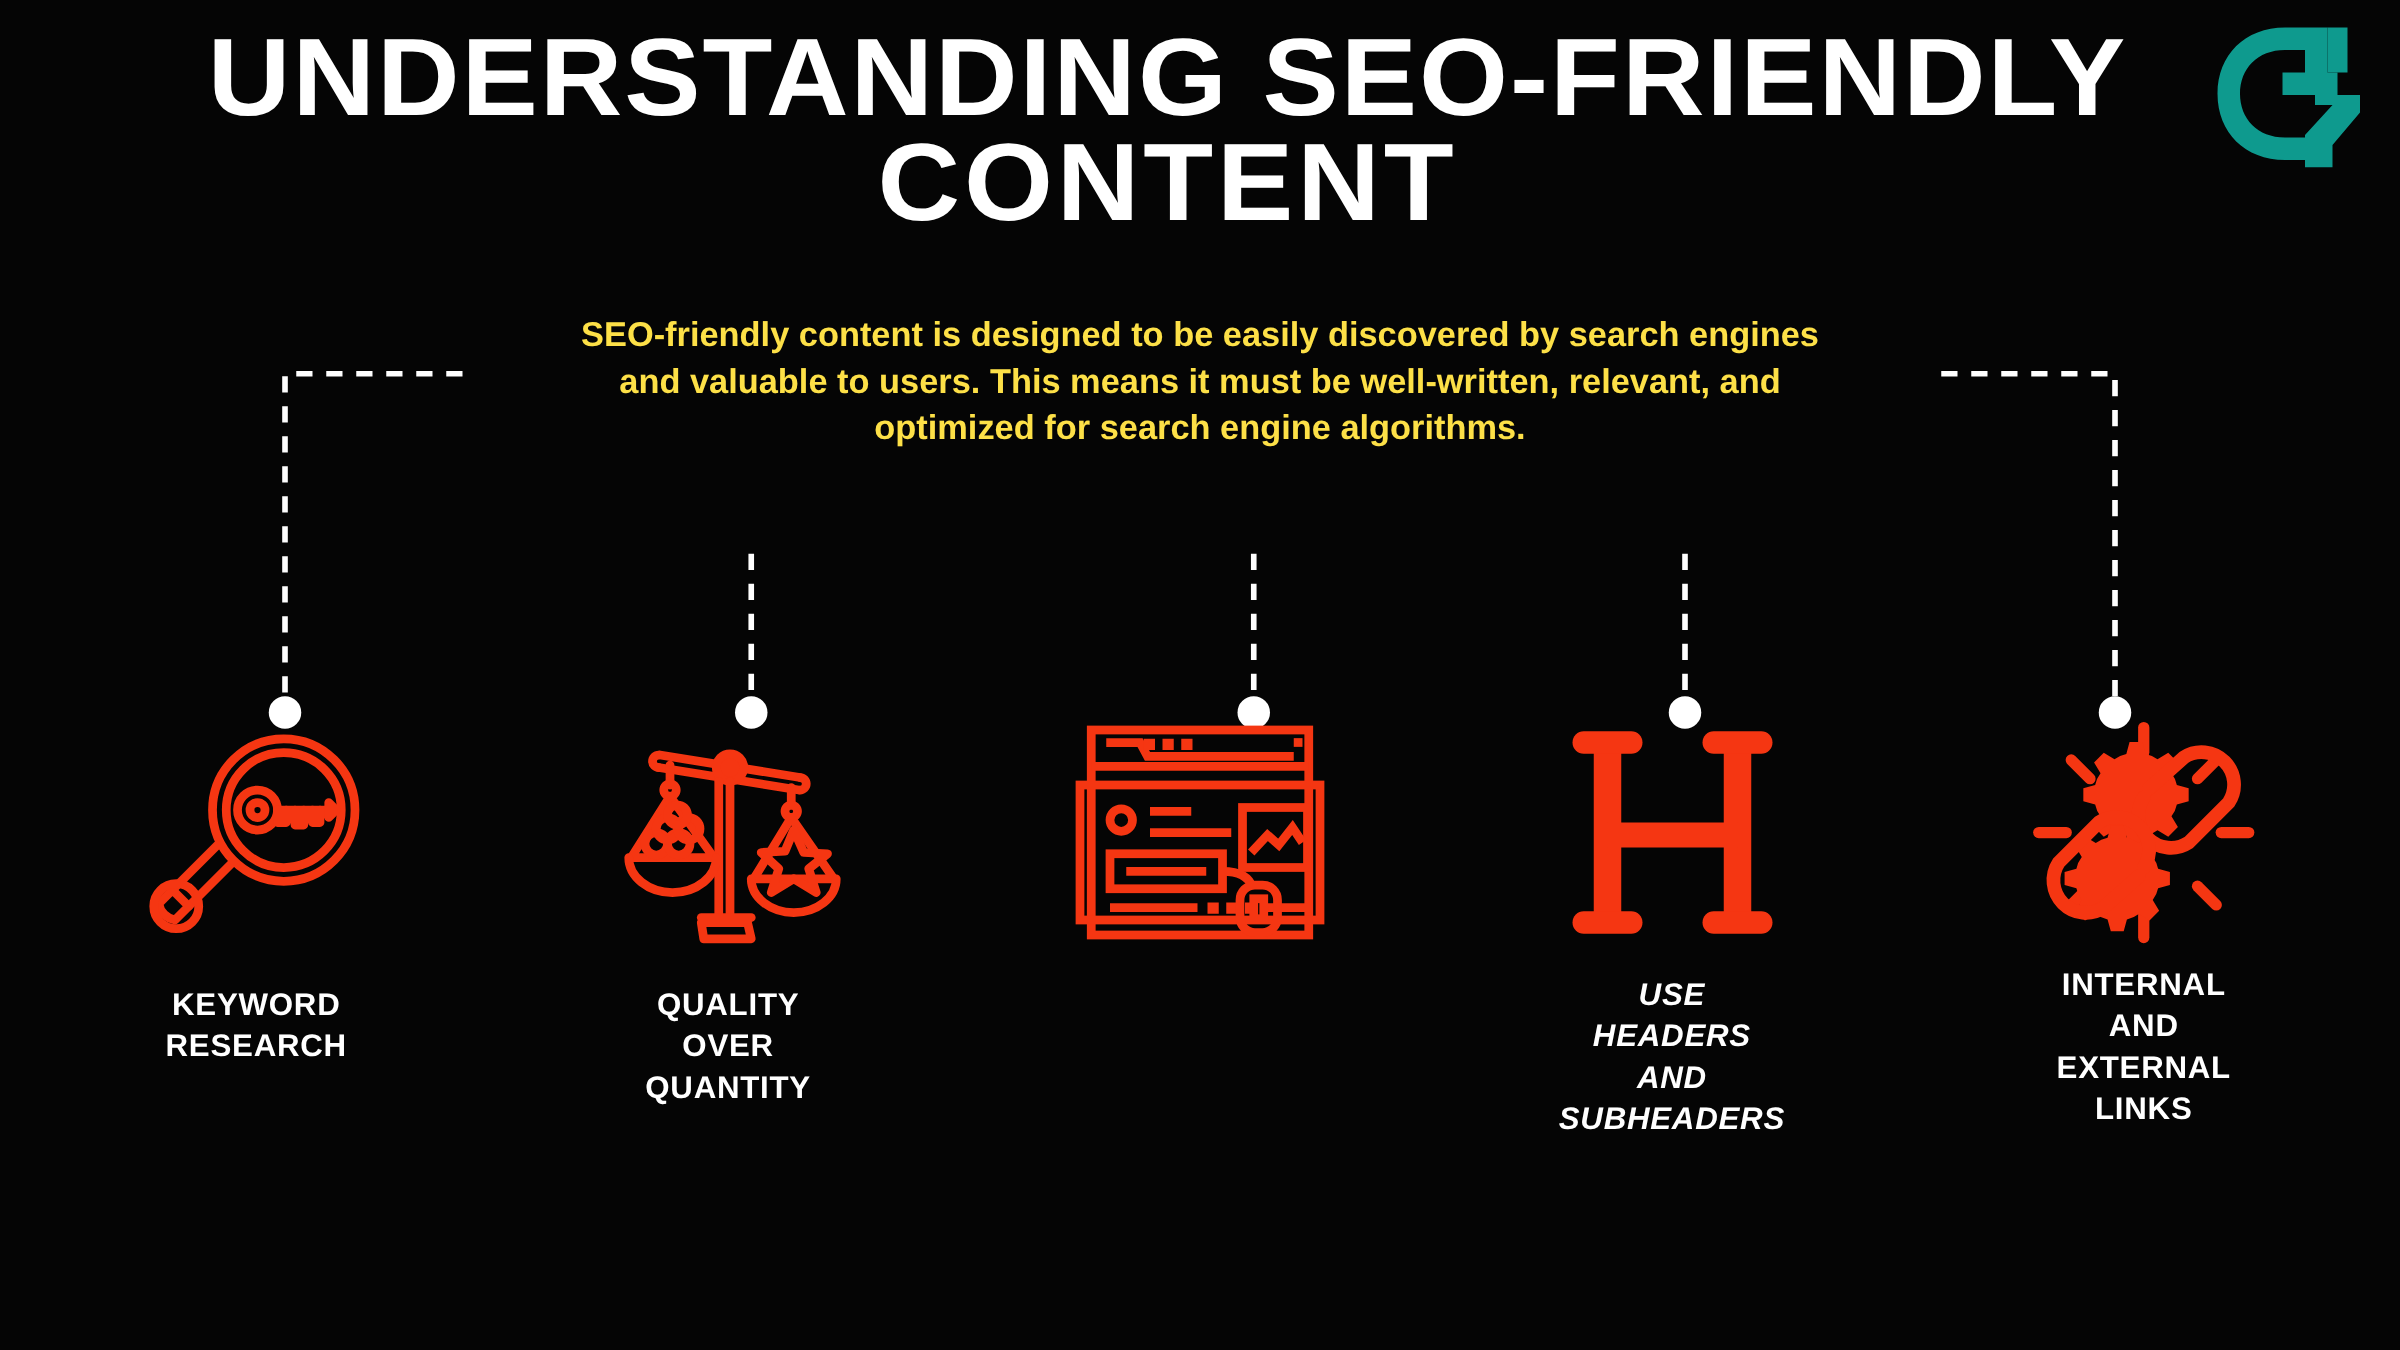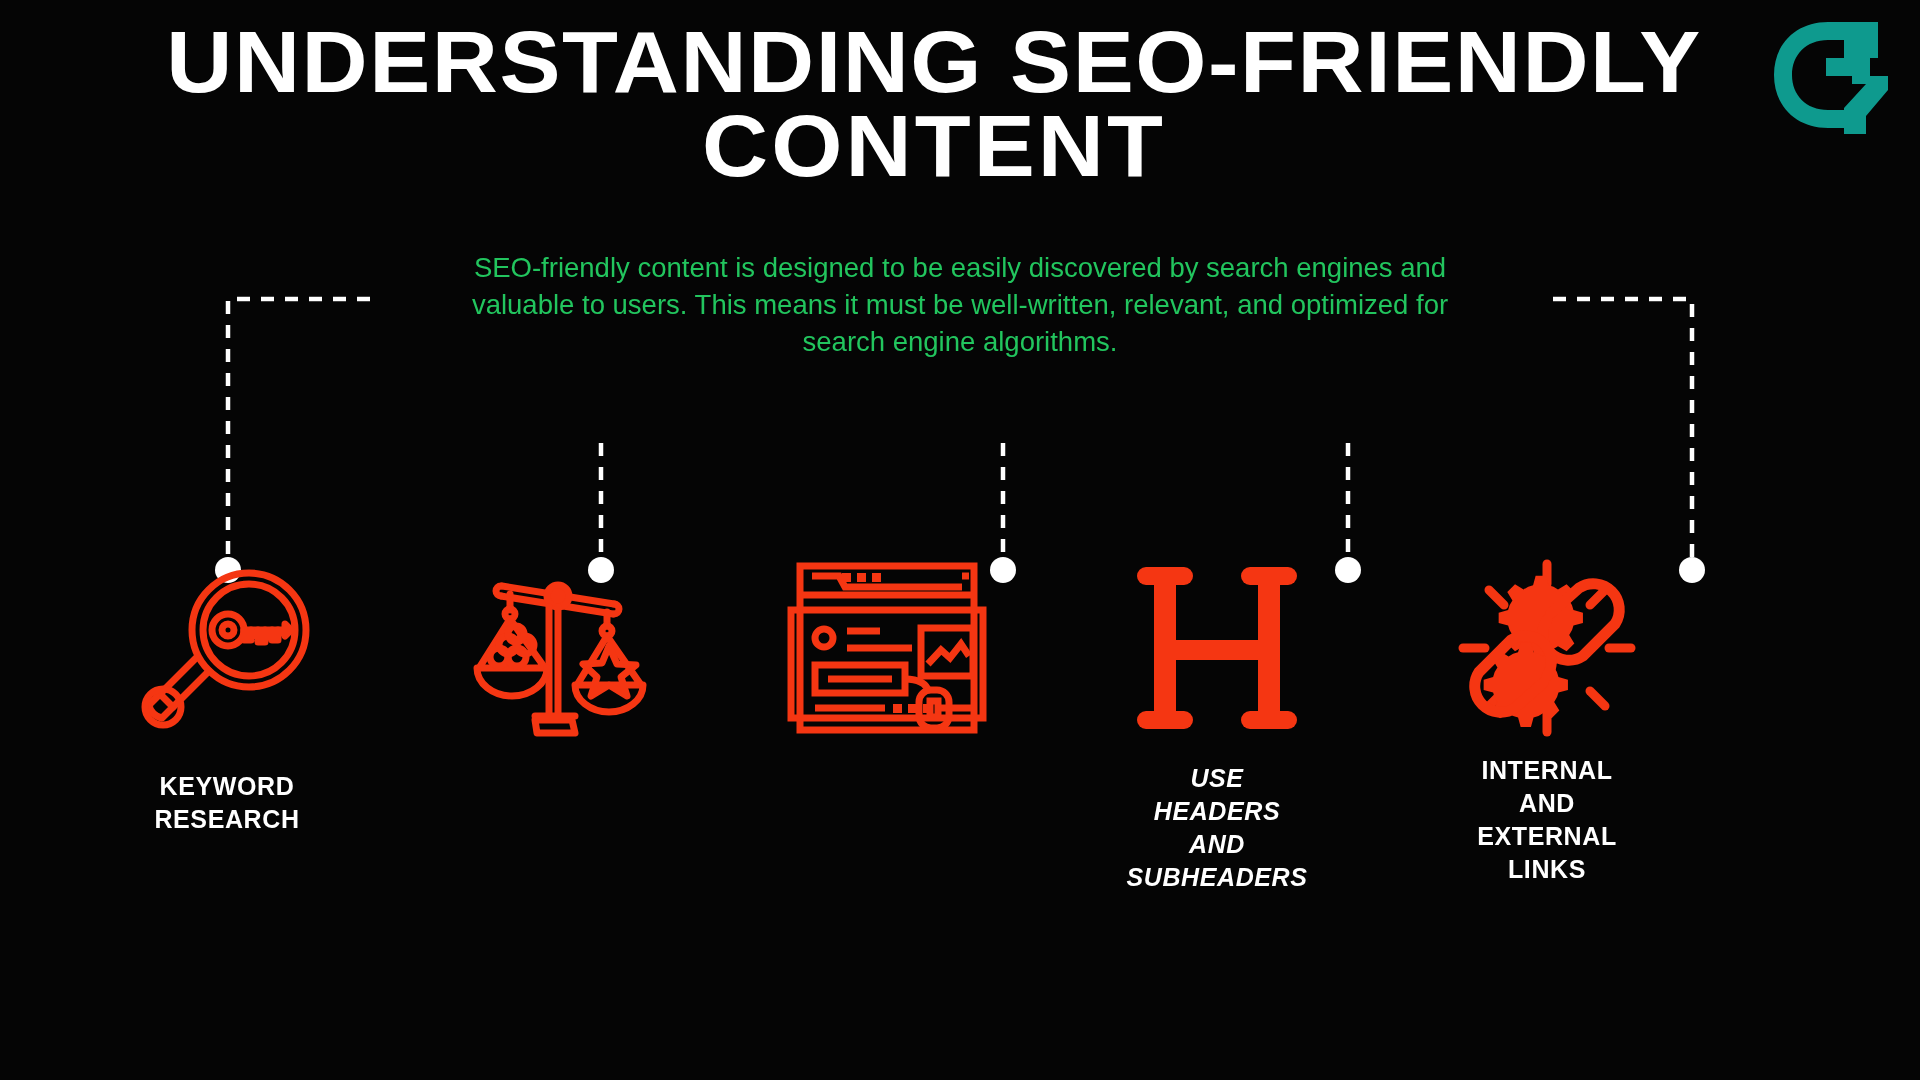--- a/index.html
+++ b/index.html
@@ -41,36 +41,36 @@
   .title-line { display:block; white-space:nowrap; }
   .title-line-2 { letter-spacing:3px; }
 
   
   .intro {
     position:absolute;
     top:249px; left:50%;
     transform:translateX(-50%);
     width:1010px;
     text-align:center;
-    color:#22c55e;
+    color:#fde047;
     font-size:27.5px;
     line-height:1.35;
-    font-weight:400;
+    font-weight:700;
   }
 
   
   .connectors { position:absolute; inset:0; }
 
   
   .columns {
     position:absolute;
-    top:558px; left:0; right:0;
+    top:576px; left:0; right:0;
     display:flex;
-    justify-content:flex-start;
-    padding:0 62px;
+    justify-content:space-between;
+    padding:0 40px;
   }
   .col {
     width:330px;
     display:flex;
     flex-direction:column;
     align-items:center;
   }
   .icon-wrap {
     height:180px;
     display:flex;
@@ -193,20 +193,23 @@
 
             <path d="M150 54 L150 68"></path>
             <circle cx="150" cy="73" r="5"></circle>
             <path d="M150 78 L120 127 L184 127 Z"></path>
             <path d="M118 127 A34 27 0 0 0 186 127"></path>
             <path d="M152 88 L160 106 L179 107 L164 119 L170 138 L152 127 L134 138
                      L140 119 L126 106 L145 105 Z"></path>
           </g>
         </svg>
       </div>
+      <div class="label">QUALITY
+OVER
+QUANTITY</div>
     </div>
 
     <div class="col col-3">
       <div class="icon-wrap">
         <svg viewBox="0 0 200 180" width="200" height="180">
           <g stroke="#F53612" fill="none" stroke-width="7" stroke-linejoin="miter" stroke-linecap="butt">
 
             <rect x="13" y="8" width="174" height="164"></rect>
 
             <path d="M13 37 L187 37"></path>

